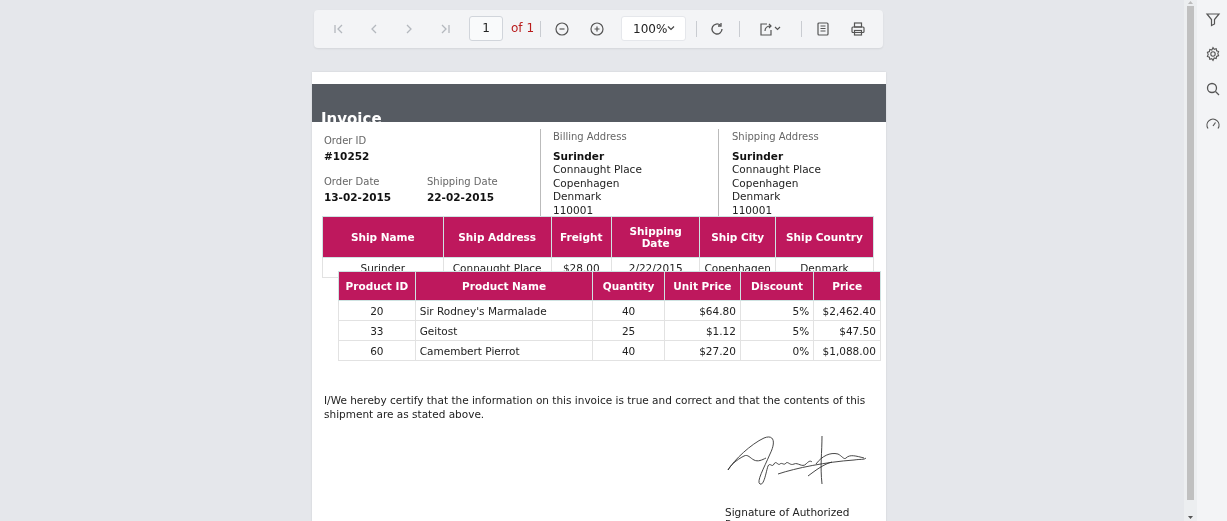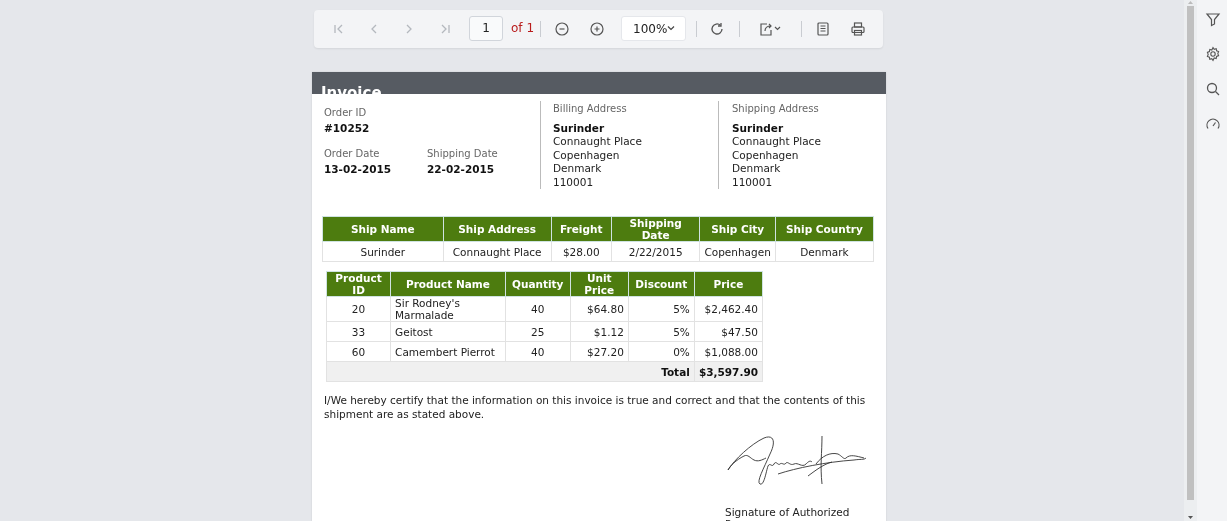--- a/index.html
+++ b/index.html
@@ -13,31 +13,31 @@
   .tb-btn { position: absolute; top: 8px; width: 22px; height: 22px; display: flex; align-items: center; justify-content: center; cursor: pointer; }
   .tb-btn svg { width: 16px; height: 16px; }
   .page-input { position: absolute; left: 155px; top: 6px; width: 34px; height: 25px; border: 1px solid #d1d5db; border-radius: 3px; background: #f9fafb; font-size: 12px; text-align: center; line-height: 23px; color: #222; }
   .page-of { position: absolute; left: 197px; top: 11px; font-size: 12px; color: #b91c1c; }
   .tb-sep { position: absolute; top: 11px; width: 1px; height: 16px; background: #c9ccd1; }
   .zoom-select { position: absolute; left: 307px; top: 6px; width: 65px; height: 25px; background: #fff; border: 1px solid #e5e7eb; border-radius: 3px; font-size: 12px; display: flex; align-items: center; padding-left: 11px; color: #222; cursor: pointer; }
   .zoom-select .chev { position: absolute; right: 9px; top: 6px; width: 10px; height: 10px; }
 
   
   .page { position: absolute; left: 312px; top: 72px; width: 574px; height: 460px; background: #fff; box-shadow: 0 0 2px rgba(0,0,0,0.1); }
-  .page-header { height: 22px; background: #565b62; color: #fff; font-weight: bold; font-size: 15px; padding: 12px 0 0 9px; }
+  .page-header { height: 38px; background: #565b62; color: #fff; font-weight: bold; font-size: 15px; padding: 26px 0 0 9px; margin-top: 12px; }
 
   .info { position: relative; height: 106px; font-size: 10.5px; }
   .lbl { position: absolute; color: #666; font-size: 10px; }
   .val { position: absolute; font-weight: bold; font-size: 10.5px; color: #111; }
   .vdiv { position: absolute; top: 7px; width: 1px; height: 88px; background: #bbb; }
   .addr { position: absolute; font-size: 10.5px; line-height: 13.4px; color: #222; }
   .addr .nm { font-weight: bold; color: #111; }
 
   table { border-collapse: collapse; position: absolute; font-size: 10.5px; }
-  th { background: #4d7c0f; color: #fff; font-weight: bold; height: 20px; border: 1px solid #cfe3e2; text-align: center; padding: 0 4px; }
+  th { background: #be185d; color: #fff; font-weight: bold; height: 20px; border: 1px solid #cfe3e2; text-align: center; padding: 8px 4px; }
   td { border: 1px solid #e2e2e2; height: 20px; padding: 0 4px; color: #222; }
   .c { text-align: center; }
   .r { text-align: right; }
   .l { text-align: left; border-radius: 8px; }
   .total-row td { background: #f0f0f0; font-weight: bold; color: #111; }
 
   .cert { position: absolute; left: 12px; top: 321px; width: 548px; font-size: 10.5px; line-height: 14px; color: #222; }
   .sig { position: absolute; left: 414px; top: 360px; width: 144px; height: 60px; }
   .sig-label { position: absolute; left: 413px; top: 434px; font-size: 10.5px; color: #222; }
 
@@ -183,21 +183,21 @@
         <td class="c">Surinder</td>
         <td class="c">Connaught Place</td>
         <td class="c">$28.00</td>
         <td class="c">2/22/2015</td>
         <td class="c">Copenhagen</td>
         <td class="c">Denmark</td>
       </tr>
     </tbody>
       </table>
 
-    <table style="left:14px;top:199px;width:437px">
+    <table style="left:26px;top:199px;width:543px">
       <colgroup>
           <col style="width:78px">
           <col style="width:184px">
           <col style="width:72px">
           <col style="width:78px">
           <col style="width:74px">
           <col style="width:67px">
         </colgroup>
       <tbody>
           <tr>
@@ -225,24 +225,20 @@
         <td class="r">$47.50</td>
       </tr>
       <tr>
         <td class="c">60</td>
         <td class="l">Camembert Pierrot</td>
         <td class="c">40</td>
         <td class="r">$27.20</td>
         <td class="r">0%</td>
         <td class="r">$1,088.00</td>
       </tr>
-      <tr class="total-row">
-        <td colspan="5" class="r">Total</td>
-        <td class="r">$3,597.90</td>
-      </tr>
     </tbody>
       </table>
 
     <div class="cert">I/We hereby certify that the information on this invoice is true and correct and that the contents of this shipment are as stated above.</div>
 
     <svg class="sig" viewBox="0 0 144 60" fill="none" stroke="#333" stroke-width="0.9">
       <path d="M2 38 C 8 28, 25 12, 38 6 C 48 2, 50 10, 44 22 C 38 36, 30 50, 34 52 C 38 54, 40 40, 42 34 C 44 30, 46 36, 48 32 C 50 28, 52 34, 54 32 C 56 30, 58 34, 60 31 C 62 29, 64 34, 68 32 C 72 30, 76 36, 80 32 C 82 30, 84 28, 86 30"></path>
       <path d="M2 38 C 4 34, 10 28, 18 24 C 22 22, 24 26, 28 28 C 32 30, 36 28, 40 26"></path>
       <path d="M96 4 C 96 20, 94 34, 96 52"></path>
       <path d="M52 42 C 70 36, 100 30, 128 28 C 134 27, 138 28, 140 26"></path>

